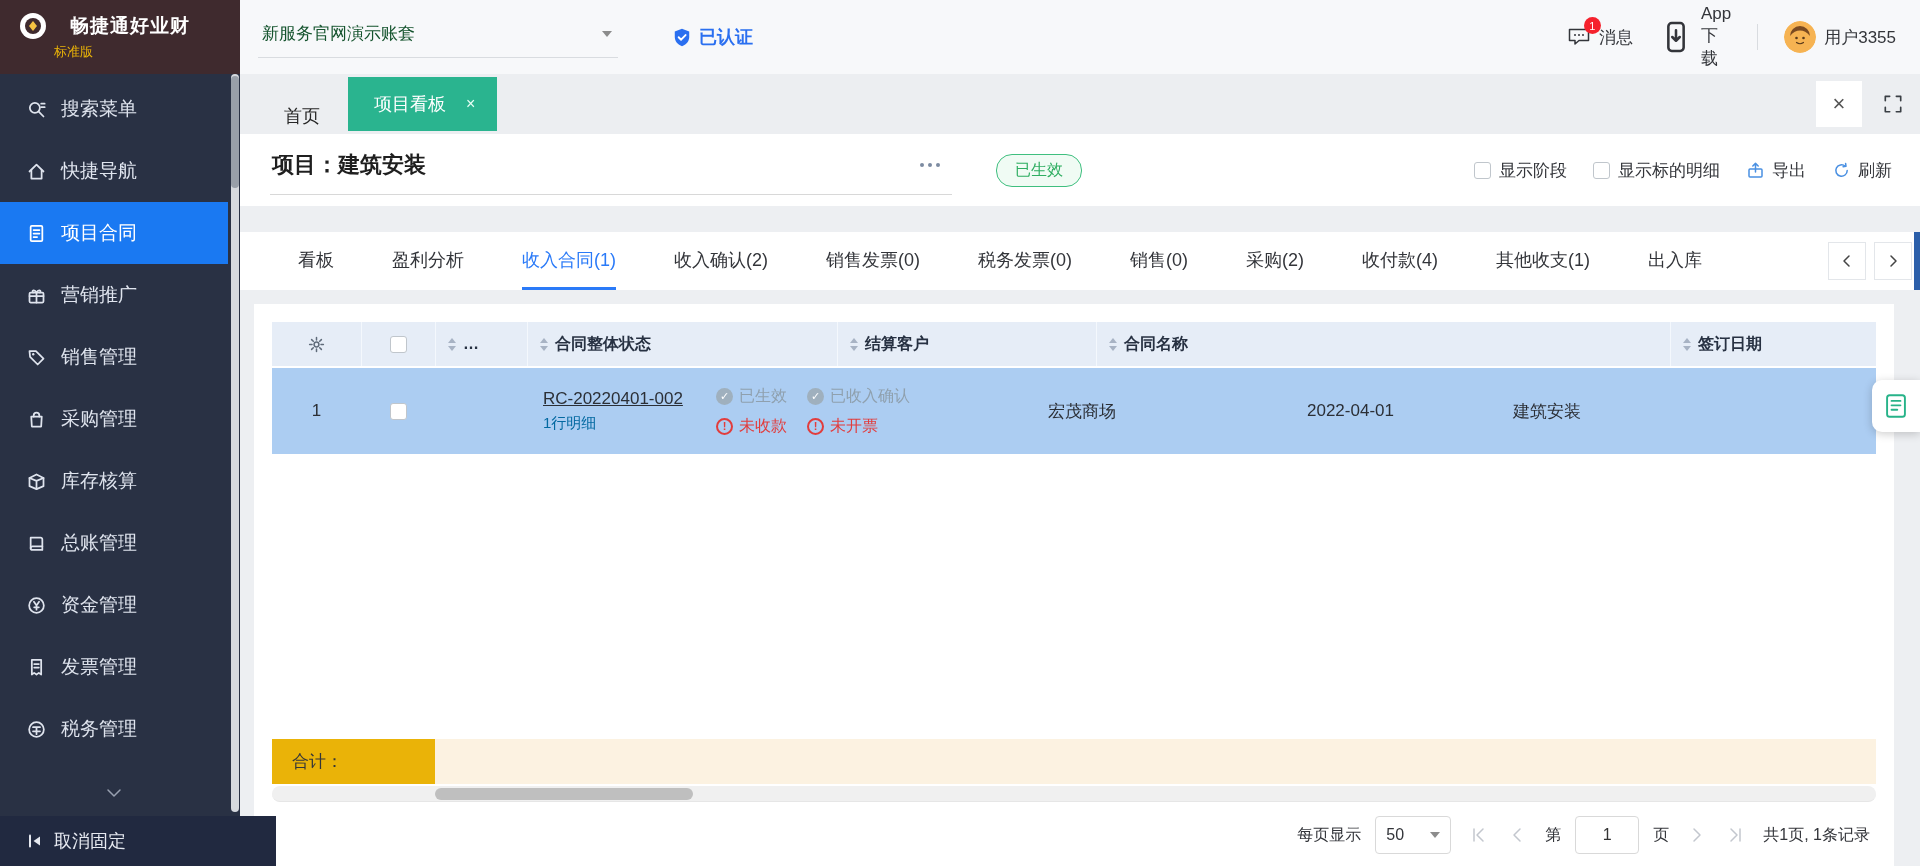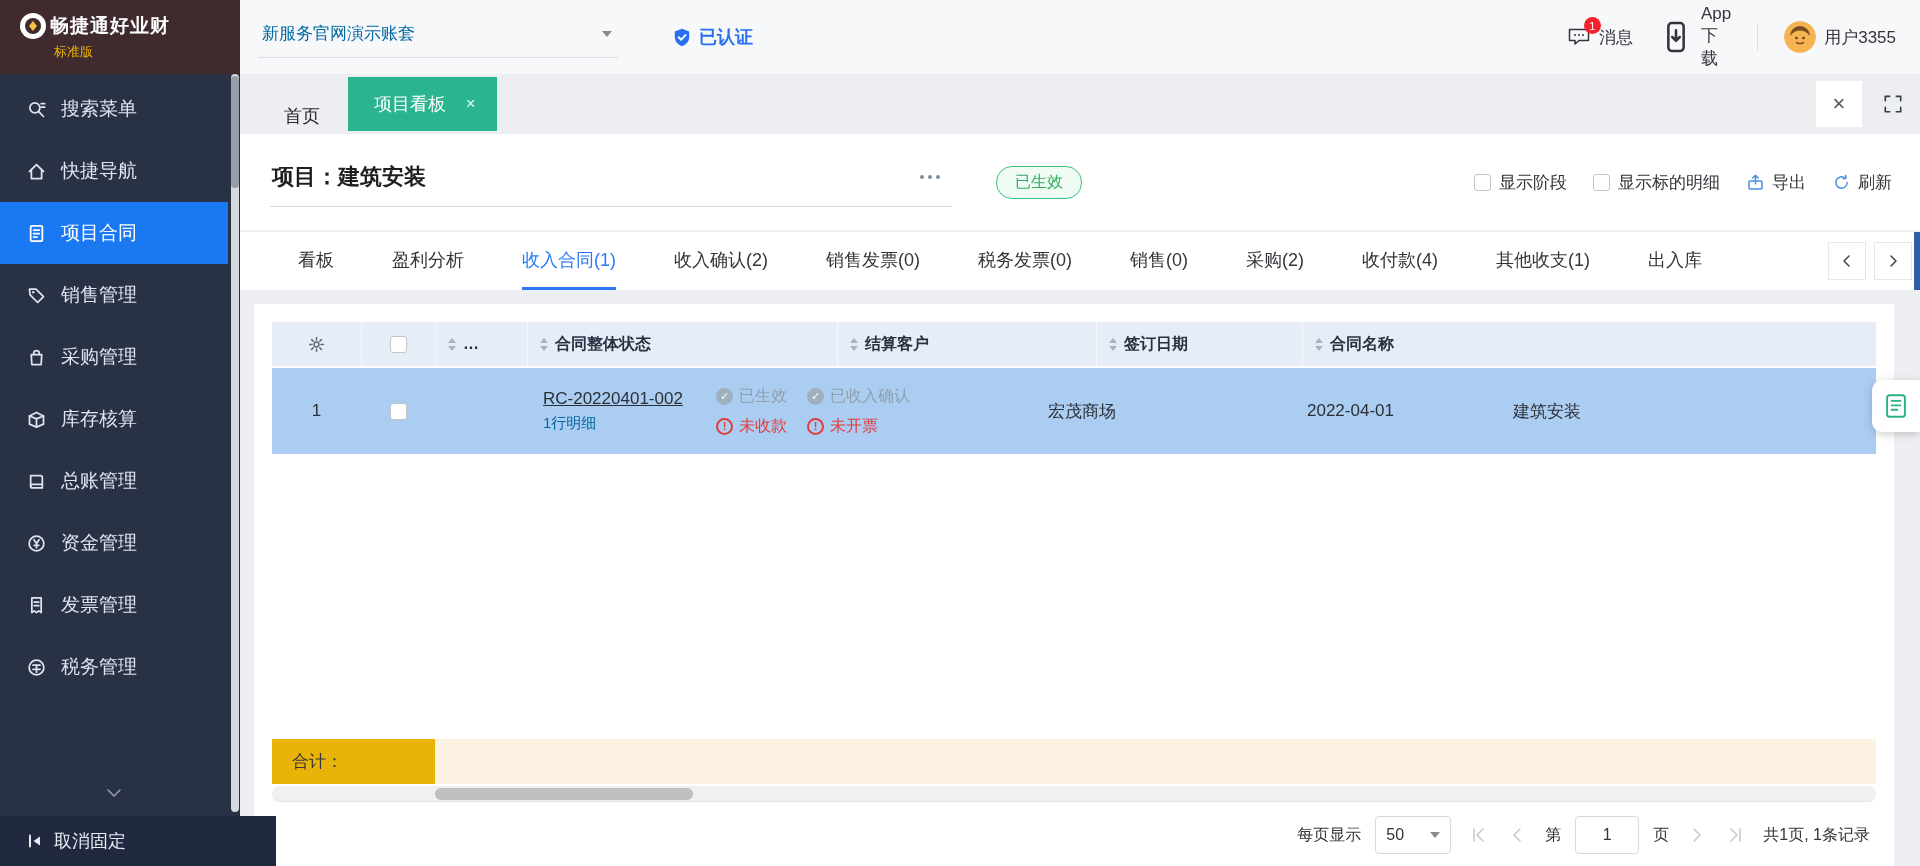--- a/index.html
+++ b/index.html
@@ -3,39 +3,39 @@
 <meta charset="utf-8">
 <style>
   * { margin:0; padding:0; box-sizing:border-box; }
   html,body { width:1920px; height:866px; }
   body { font-family:"Liberation Sans","DejaVu Sans",sans-serif; background:#edeff2; overflow:hidden; }
   .screen { position:relative; width:1920px; height:866px; background:#edeff2; overflow:hidden; }
 
   
   .sidebar { position:absolute; left:0; top:0; width:240px; height:866px; background:#293144; color:#dde2ec; z-index:5; }
   .logo-block { height:74px; background:#3f2a2e; display:flex; flex-direction:column; justify-content:center; padding-left:20px; }
-  .logo-row { display:flex; align-items:center; gap:4px; }
+  .logo-row { display:flex; align-items:center; gap:24px; }
   .logo-mark { width:26px; height:26px; border-radius:50%; background:#fff; display:flex; align-items:center; justify-content:center; }
   .logo-mark svg { width:18px; height:18px; }
   .brand-name { color:#fff; font-size:19px; font-weight:bold; letter-spacing:1px; }
   .edition { color:#eab308; font-size:13px; margin-top:4px; margin-left:34px; }
   .side-items { position:absolute; top:78px; left:0; right:12px; }
   .side-item { height:62px; display:flex; align-items:center; gap:14px; padding-left:26px; font-size:19px; cursor:pointer; color:#dfe4ee; }
   .side-item svg { width:21px; height:21px; flex:0 0 auto; }
   .side-item.active { background:#1a79f2; color:#fff; }
   .side-scroll-track { position:absolute; top:74px; bottom:54px; right:1px; width:8px; background:#d6d9de; border-radius:4px; }
   .side-scroll-thumb { position:absolute; top:2px; left:0; width:8px; height:112px; background:#989fa9; border-radius:4px; }
   .more-chevron { position:absolute; left:0; right:12px; bottom:68px; display:flex; justify-content:center; color:#98a0b0; }
   .more-chevron svg { width:16px; height:10px; }
   .unpin-bar { position:absolute; bottom:0; left:0; width:276px; height:50px; background:#212940; display:flex; align-items:center; gap:10px; padding-left:26px; font-size:18px; color:#e6e9f0; cursor:pointer; }
   .unpin-bar svg { width:18px; height:18px; }
 
   
   .topbar { position:absolute; left:240px; top:0; width:1680px; height:74px; background:#f7f8fa; display:flex; align-items:center; padding:0 24px 0 18px; }
-  .account-select { width:360px; display:flex; align-items:center; justify-content:space-between; border-bottom:1px solid #d9dce0; padding:6px 6px 12px 4px; color:#0369a1; font-size:17px; cursor:pointer; }
+  .account-select { width:360px; display:flex; align-items:center; justify-content:space-between; border-bottom:1px solid #d9dce0; padding:6px 6px 12px 4px; color:#14532d; font-size:17px; cursor:pointer; }
   .account-select .chev { color:#9aa0a6; }
   .certified { display:flex; align-items:center; gap:7px; margin-left:54px; color:#2a6ff0; font-size:18px; font-weight:bold; cursor:pointer; }
   .certified svg { width:20px; height:21px; }
   .top-right { margin-left:auto; display:flex; align-items:center; gap:26px; font-size:17px; color:#33353a; }
   .top-item { display:flex; align-items:center; gap:8px; cursor:pointer; }
   .msg-wrap { position:relative; width:24px; height:22px; }
   .msg-wrap svg { width:24px; height:22px; }
   .msg-badge { position:absolute; top:-9px; right:-10px; min-width:17px; height:17px; border-radius:9px; background:#f5222d; color:#fff; font-size:11px; display:flex; align-items:center; justify-content:center; padding:0 4px; }
   .top-divider { width:1px; height:26px; background:#d9dce0; }
   .avatar { width:32px; height:32px; border-radius:50%; overflow:hidden; }
@@ -47,21 +47,21 @@
   .active-tab { height:54px; background:#2ab48f; color:#fff; display:flex; align-items:center; gap:20px; padding:0 22px 0 26px; font-size:18px; cursor:pointer; }
   .tab-close { font-size:16px; color:#eafff6; cursor:pointer; }
   .tab-close::before { content:"×"; }
   .strip-right { margin-left:auto; display:flex; align-items:center; gap:14px; padding-right:10px; }
   .close-btn { width:46px; height:46px; background:#fff; display:flex; align-items:center; justify-content:center; font-size:22px; color:#555; cursor:pointer; }
   .close-btn::before { content:"×"; }
   .fullscreen-btn { width:34px; height:34px; display:flex; align-items:center; justify-content:center; cursor:pointer; color:#3a3f45; }
   .fullscreen-btn svg { width:22px; height:22px; }
 
   
-  .project-bar { position:absolute; left:240px; top:134px; width:1680px; height:96px; background:#fff; display:flex; align-items:center; padding:0 28px 0 30px; }
+  .project-bar { position:absolute; left:240px; top:134px; width:1680px; height:72px; background:#fff; display:flex; align-items:center; padding:0 28px 0 30px; }
   .title-wrap { width:682px; display:flex; align-items:center; justify-content:space-between; border-bottom:1px solid #d8d8d8; padding:4px 8px 14px 2px; }
   .project-title { font-size:22px; font-weight:bold; color:#1f1f1f; }
   .more-dots { display:flex; gap:4px; cursor:pointer; padding:4px; }
   .more-dots i { width:4px; height:4px; border-radius:50%; background:#7c8ba1; }
   .status-pill { margin-left:44px; padding:5px 18px; border:1px solid #3fbf7f; border-radius:16px; background:#f0fbf4; color:#2fae62; font-size:16px; }
   .pb-right { margin-left:auto; display:flex; align-items:center; gap:26px; font-size:17px; color:#33353a; }
   .chk-item { display:flex; align-items:center; gap:8px; cursor:pointer; }
   .checkbox { width:17px; height:17px; border:1px solid #c0c6cc; border-radius:3px; background:#fff; display:inline-block; }
   .tool-btn { display:flex; align-items:center; gap:7px; cursor:pointer; }
   .tool-btn svg { width:19px; height:19px; }
@@ -172,20 +172,28 @@
       </div>
       <div class="side-item active">
         <svg class="ic" viewBox="0 0 18 18">
             <rect x="4" y="2.5" width="10" height="13" rx="1"></rect>
             <path d="M6.5 6 h5 M6.5 9 h5 M6.5 12 h3"></path>
           </svg>
         <span>项目合同</span>
       </div>
       <div class="side-item">
         <svg class="ic" viewBox="0 0 18 18">
+            <rect x="3" y="6.5" width="12" height="8.5" rx="1"></rect>
+            <path d="M3 9.5 h12 M9 6.5 V15"></path>
+            <path d="M9 6.5 C7.5 3.5 4.5 4.5 6 6.5 M9 6.5 C10.5 3.5 13.5 4.5 12 6.5"></path>
+          </svg>
+        <span>营销推广</span>
+      </div>
+      <div class="side-item">
+        <svg class="ic" viewBox="0 0 18 18">
             <path d="M3 3.5 h5.5 L15 10 L10 15 L3.5 8.5 Z"></path>
             <circle cx="6.2" cy="6.2" r="1" fill="currentColor" stroke="none"></circle>
           </svg>
         <span>销售管理</span>
       </div>
       <div class="side-item">
         <svg class="ic" viewBox="0 0 18 18">
             <path d="M4.5 6.5 h9 L13 15 H5 Z"></path>
             <path d="M6.6 6.5 V5.4 a2.4 2.4 0 0 1 4.8 0 V6.5"></path>
           </svg>
@@ -402,33 +410,33 @@
           </span>
         <span>合同整体状态</span>
       </div>
       <div class="th col-cust">
         <span class="sort">
             <i class="up"></i>
             <i class="dn"></i>
           </span>
         <span>结算客户</span>
       </div>
+      <div class="th col-name">
+        <span class="sort">
+            <i class="up"></i>
+            <i class="dn"></i>
+          </span>
+        <span>合同名称</span>
+      </div>
       <div class="th col-date">
         <span class="sort">
             <i class="up"></i>
             <i class="dn"></i>
           </span>
         <span>签订日期</span>
-      </div>
-      <div class="th col-name">
-        <span class="sort">
-            <i class="up"></i>
-            <i class="dn"></i>
-          </span>
-        <span>合同名称</span>
       </div>
     </div>
 
     <div class="tbl-row">
       <div class="td col-gear">1</div>
       <div class="td col-check">
           <span class="checkbox"></span>
         </div>
       <div class="td col-more"></div>
       <div class="td col-code">

